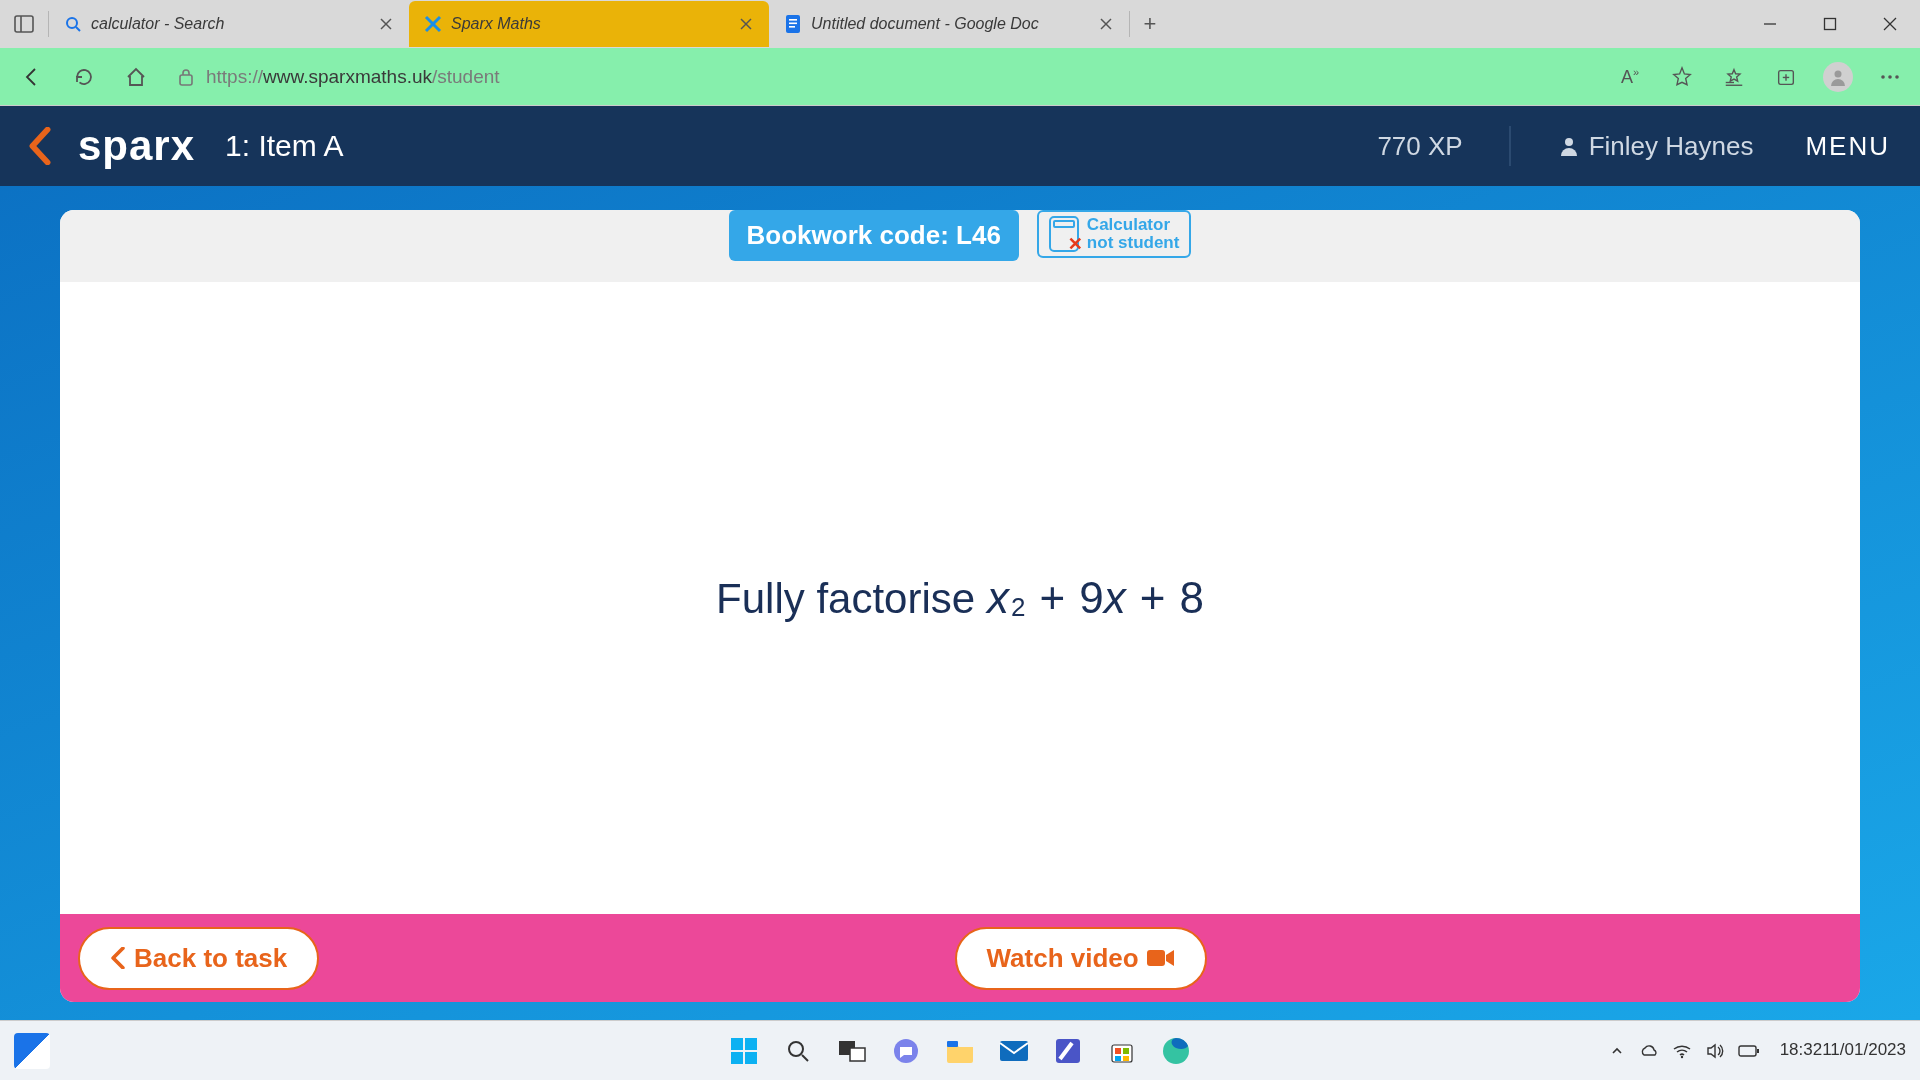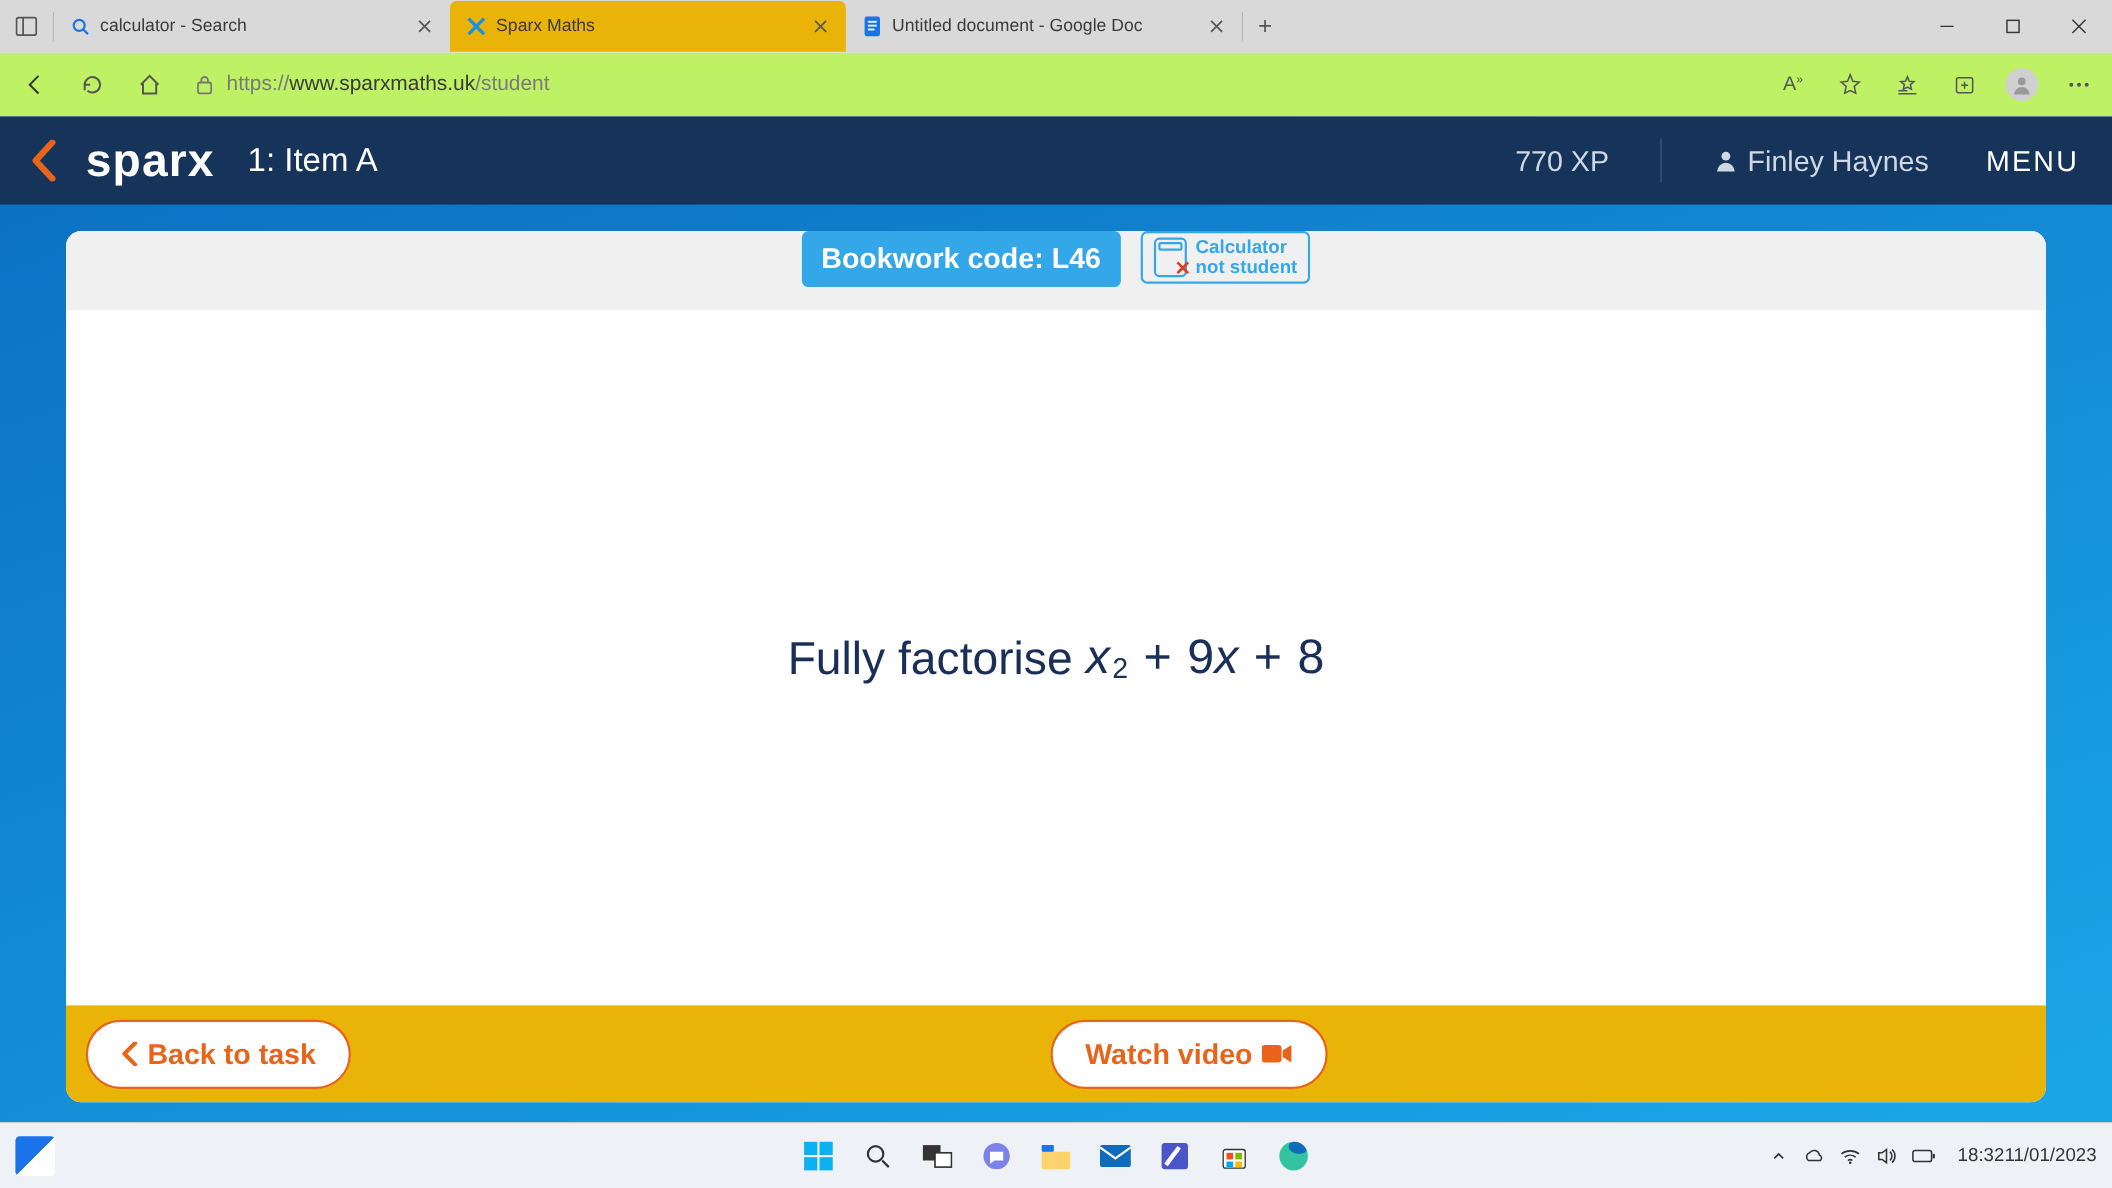--- a/index.html
+++ b/index.html
@@ -5,27 +5,27 @@
 * { margin: 0; padding: 0; box-sizing: border-box; font-family: "Segoe UI", Arial, sans-serif; }
 html, body { width: 1920px; height: 1080px; overflow: hidden; }
 
 
 .browser-top { background: #d9d9d9; height: 48px; display: flex; align-items: center; }
 .tab-panel-btn { width: 48px; height: 48px; display:flex; align-items:center; justify-content:center; }
 .browser-tabs { display: flex; align-items: center; height: 48px; }
 .tab { display: flex; align-items: center; height: 46px; width: 360px; padding: 0 14px; gap: 8px; position: relative; border-radius: 6px 6px 0 0; }
 .tab.active { background: #eab308; }
 .tab .favicon { width: 20px; height: 20px; display:flex; align-items:center; justify-content:center; flex:0 0 auto;}
-.tab .title { flex: 1; font-size: 16px; color: #3a3a3a; white-space: nowrap; overflow:hidden; }
+.tab .title { flex: 1; font-size: 16px; color: #3a3a3a; white-space: nowrap; overflow:hidden;font-style:italic; }
 .tab .close { flex:0 0 auto; width:18px; height:18px; display:flex;align-items:center;justify-content:center;color:#555;}
 .new-tab { width:40px; height:40px; display:flex; align-items:center; justify-content:center; color:#555; font-size:22px;}
 .win-controls { margin-left:auto; display:flex; }
 .win-btn { width:60px; height:48px; display:flex; align-items:center; justify-content:center; color:#333; }
 
-.browser-url { background:#bef264; height:58px; display:flex; align-items:center; padding:0 8px; border-bottom:1px solid #ccc; gap:4px;}
+.browser-url { background:#86efac; height:58px; display:flex; align-items:center; padding:0 8px; border-bottom:1px solid #ccc; gap:4px;}
 .nav-btn { width:48px; height:48px; display:flex; align-items:center; justify-content:center; color:#555; border-radius:4px;}
 .url-box { flex:1; display:flex; align-items:center; gap:10px; padding:0 12px; height:40px;}
 .url-lock { width:20px; height:20px; display:flex;align-items:center;justify-content:center;color:#777;}
 .url-text { font-size:19px; color:#7a7a7a; }
 .url-text .host { color:#3a3a3a; }
 .right-icons { display:flex; gap:8px; align-items:center; }
 .right-icon { width:44px; height:44px; display:flex;align-items:center;justify-content:center;color:#555; border-radius:4px;}
 .avatar-icon{width:30px;height:30px;border-radius:50%;background:#d0d0d0;display:flex;align-items:center;justify-content:center;}
 
 
@@ -50,21 +50,21 @@
 .calc-text { display:flex; flex-direction:column; line-height:1.05;}
 .calc-text span { color:#34a7e8; font-size:17px; font-weight:700;}
 
 .question-area { flex:1; display:flex; align-items:center; justify-content:center; }
 .question { color:#1a2f57; font-size:44px; display:flex; align-items:flex-end; gap:0; font-family: Georgia, "Times New Roman", serif;}
 .q-text { margin-right:12px; font-family: "Segoe UI", Arial, sans-serif; font-size:42px; color:#1a2f57;}
 .math { font-style:italic; }
 .sup { font-size:26px; vertical-align: super; font-style:normal; margin-left:2px;}
 .plus { margin:0 14px; font-style:normal;}
 
-.card-bottom { background:#eab308; height:88px; display:flex; align-items:center; padding:0 18px;}
+.card-bottom { background:#ec4899; height:88px; display:flex; align-items:center; padding:0 18px;}
 .pill-btn { border:2.5px solid #e8641b; color:#e8641b; background:#fff; border-radius:40px; padding:14px 30px; font-size:26px; font-weight:700; display:flex; align-items:center; gap:8px;}
 .pill-btn.solid { background:#e8641b; color:#fff; }
 .spacer { flex:1; }
 .vid-icon { display:inline-flex; align-items:center; }
 
 
 .taskbar { height:60px; background:#eef2f6; border-top:1px solid #ccc; display:flex; align-items:center; padding:0 14px;}
 .tb-left { display:flex; align-items:center; }
 .widget-btn { width:36px; height:36px; border-radius:4px; background:linear-gradient(135deg,#1a73e8 50%,#fff 50%); }
 .tb-center { position:absolute; left:50%; transform:translateX(-50%); display:flex; gap:18px; align-items:center;}

